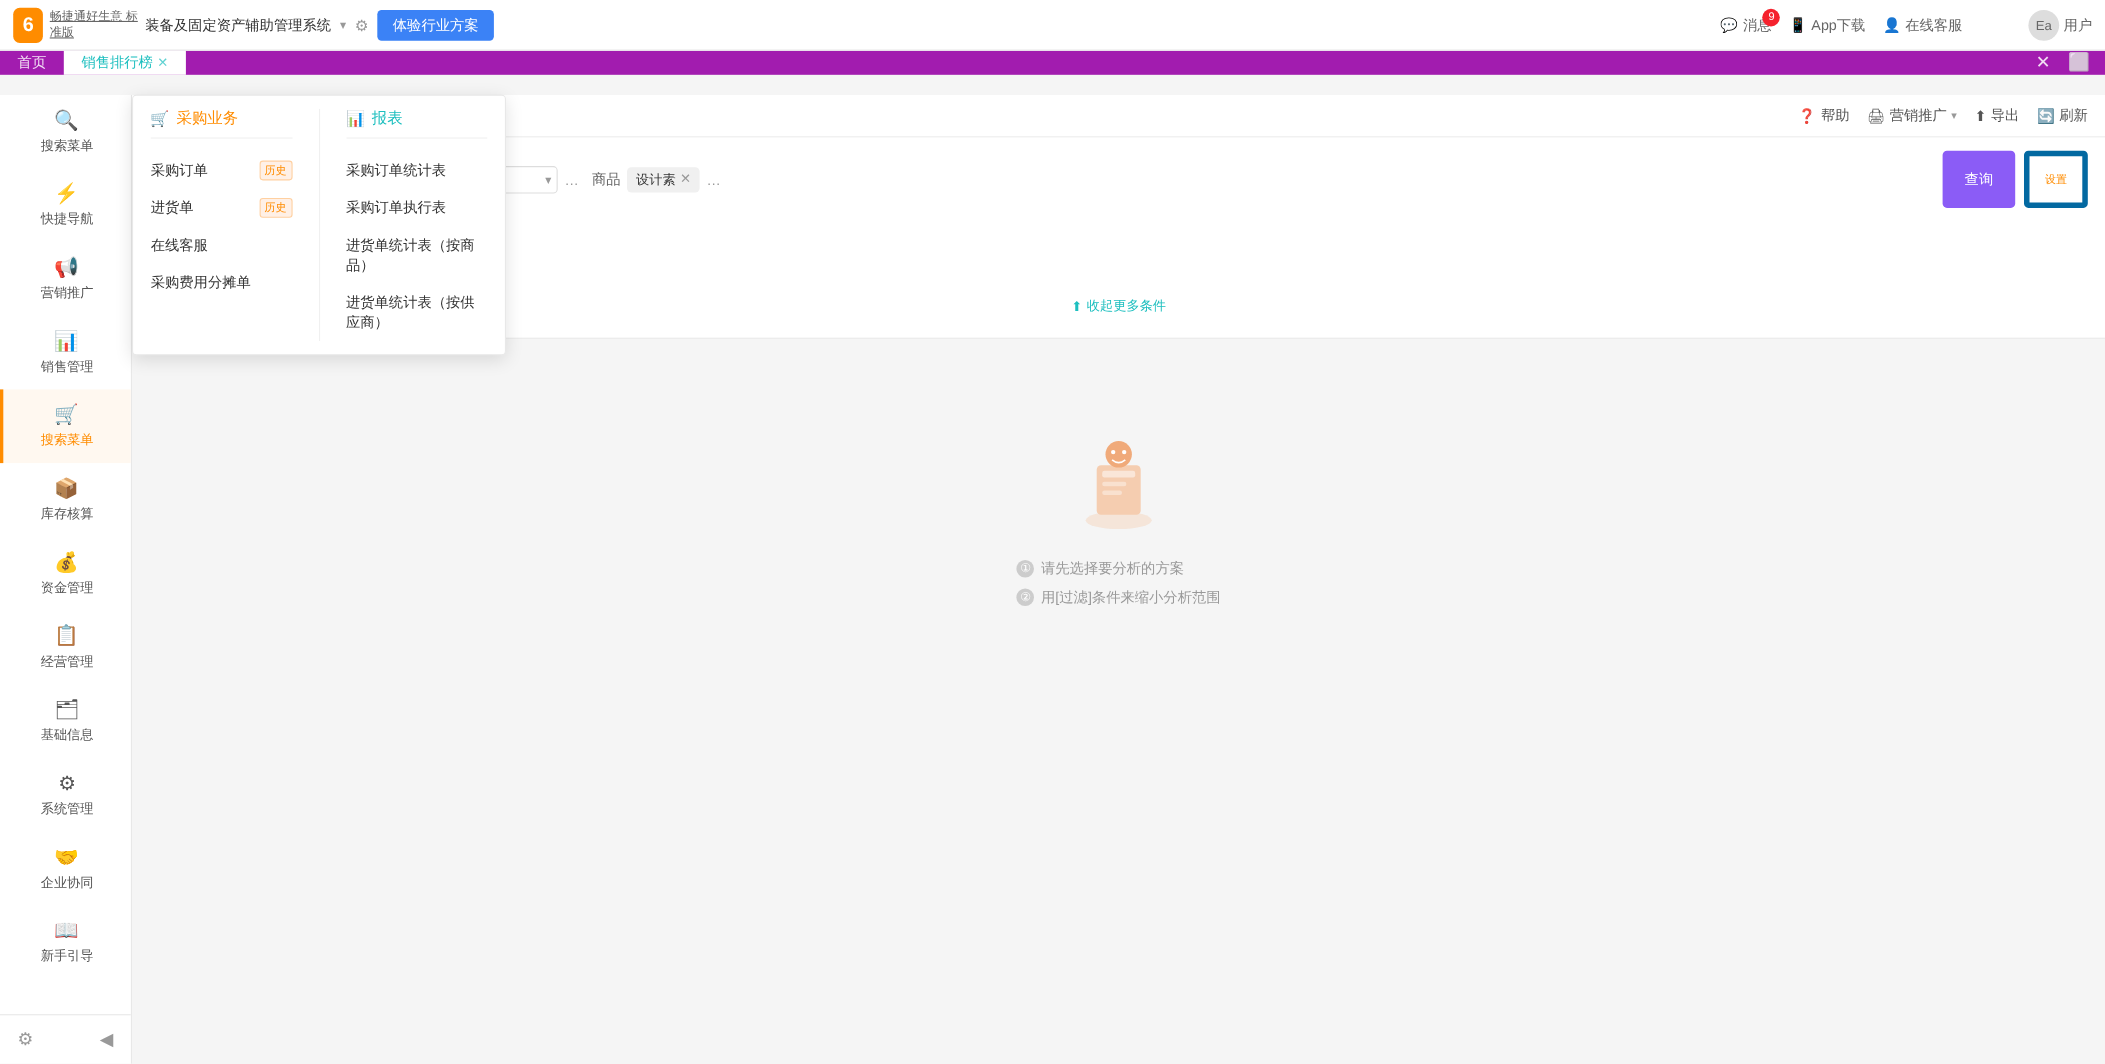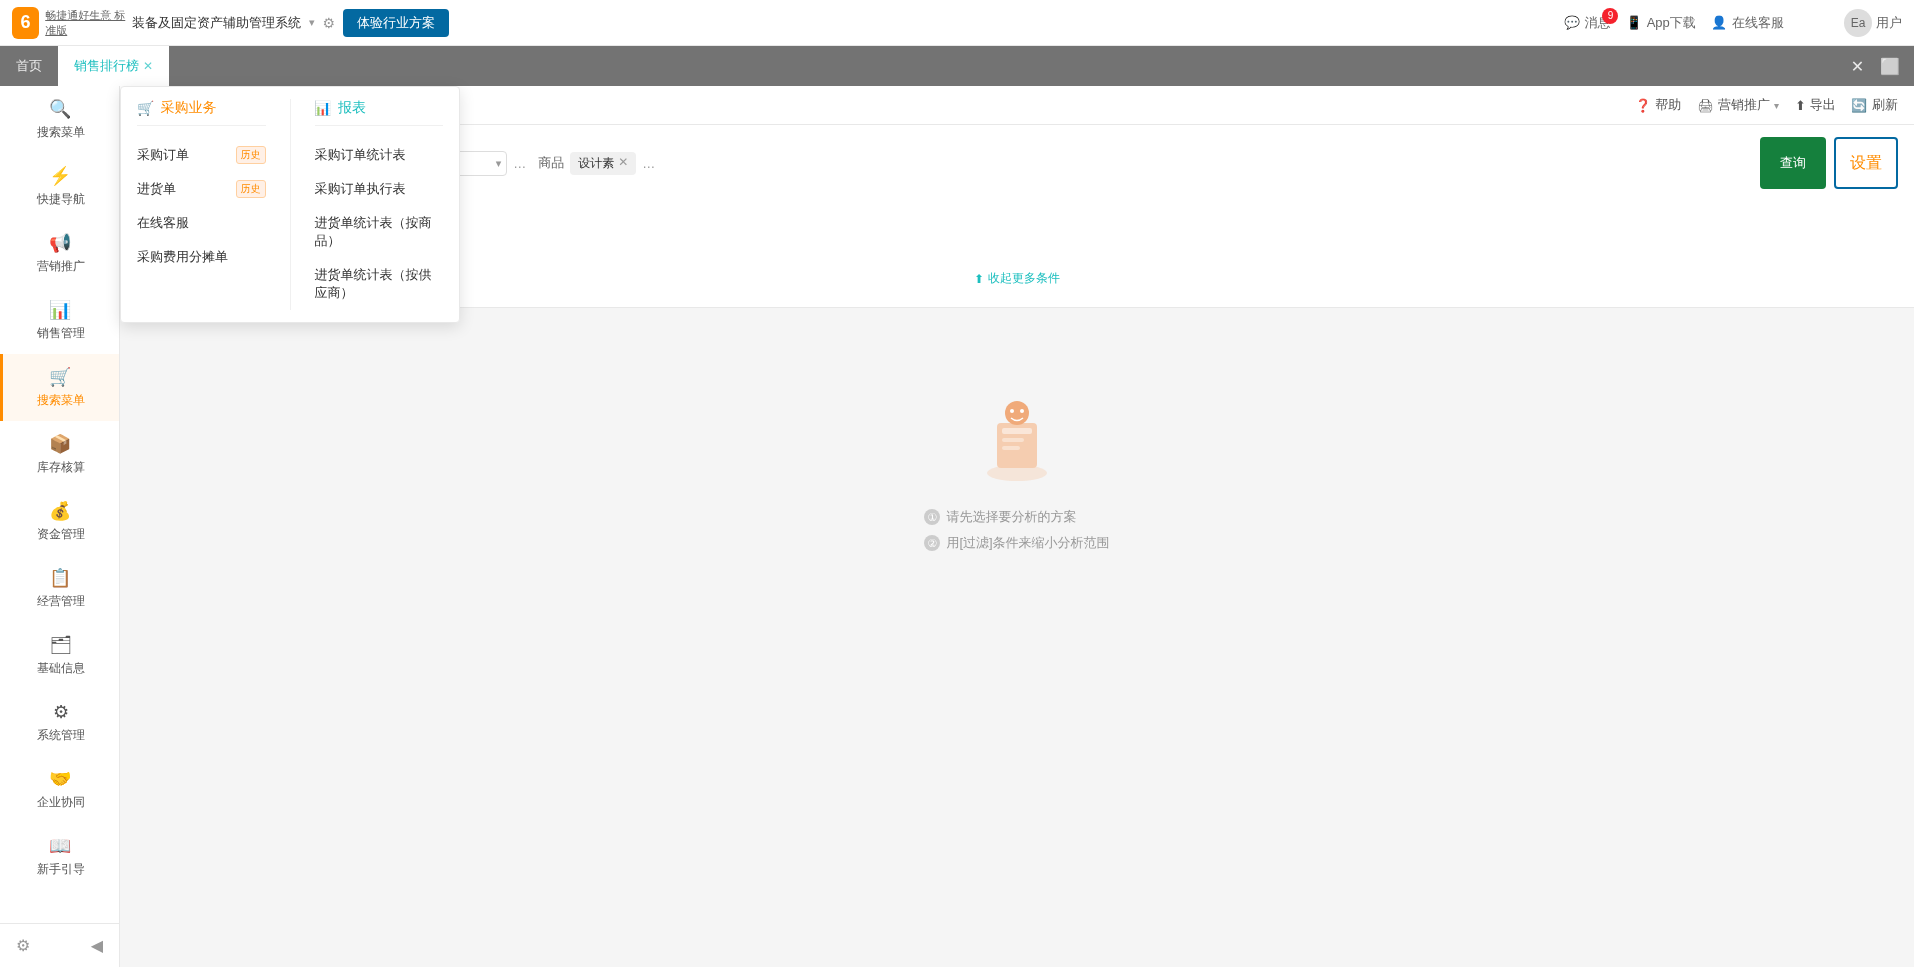--- a/index.html
+++ b/index.html
@@ -37,21 +37,21 @@
     .top-bar-title {
       flex: 1;
       display: flex;
       align-items: center;
       gap: 8px;
     }
     .title-text { font-size: 13px; color: #333; }
     .title-arrow { color: #999; font-size: 11px; }
     .title-settings { color: #999; font-size: 14px; cursor: pointer; }
     .industry-btn {
-      background: #0369a1;
+      background: #3b82f6;
       color: white;
       border: none;
       border-radius: 4px;
       padding: 5px 14px;
       font-size: 13px;
       cursor: pointer;
       text-align: right;
     }
     .top-bar-right {
       display: flex;
@@ -88,22 +88,22 @@
       border-radius: 50%;
       background: #ddd;
       display: flex; align-items: center; justify-content: center;
       font-size: 12px;
       color: #666;
       margin-left: 44px;
     }
 
     
     .tab-bar {
-      height: 40px;
-      background: #737373;
+      height: 22px;
+      background: #a21caf;
       display: flex;
       align-items: stretch;
       position: fixed;
       top: 46px; left: 0; right: 0;
       z-index: 99;
       padding: 0;
     }
     .tab-item {
       padding: 0 16px;
       display: flex;
@@ -281,35 +281,35 @@
       background: #fff;
       font-size: 13px;
     }
     .date-shortcut {
       color: #1dbfbf;
       cursor: pointer;
       font-size: 12px;
     }
     .filter-dots { color: #999; cursor: pointer; }
     .query-btn {
-      background: #15803d;
+      background: #8b5cf6;
       color: white;
       border: none;
       border-radius: 4px;
       padding: 17px 20px;
       font-size: 13px;
       cursor: pointer;
     }
     .settings-btn {
       background: #fff;
       color: #ff8c00;
-      border: 2px solid #0369a1;
+      border: 5px solid #0369a1;
       border-radius: 4px;
       padding: 5px 14px;
-      font-size: 16px;
+      font-size: 10px;
       cursor: pointer;
     }
     .collapse-btn {
       display: flex;
       align-items: center;
       justify-content: center;
       width: 100%;
       padding: 8px 0;
       color: #1dbfbf;
       cursor: pointer;

